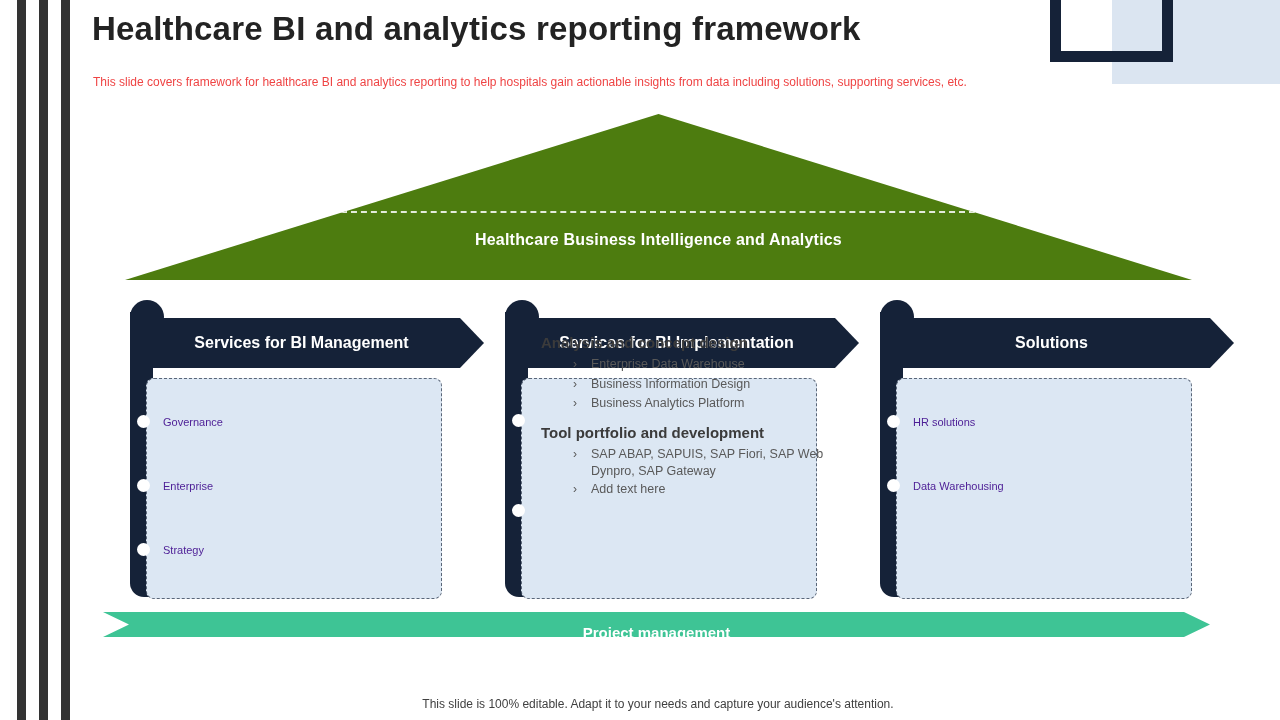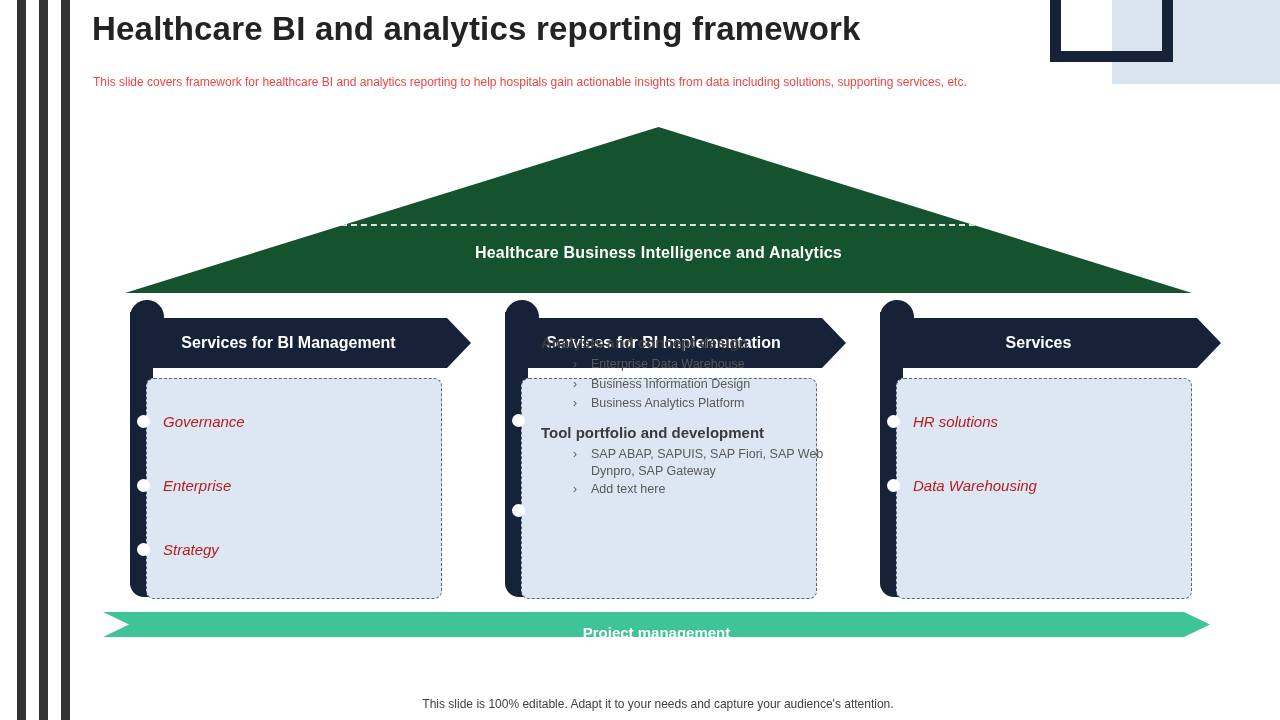--- a/index.html
+++ b/index.html
@@ -12,41 +12,41 @@
   .bar1{left:17px}.bar2{left:39px}.bar3{left:61px}
   
   .tr-rect{position:absolute;left:1112px;top:0;width:168px;height:84px;background:#dbe5f1;}
   .tr-frame{position:absolute;left:1050px;top:-22px;width:101px;height:62px;
     border:11px solid #152238;background:transparent;}
   
   .title{position:absolute;left:92px;top:10px;width:960px;font-size:33px;font-weight:600;
     color:#232323;letter-spacing:.2px;}
   .subtitle{position:absolute;left:93px;top:75px;width:900px;font-size:12px;color:#ef4444;}
   
-  .roof{position:absolute;left:125px;top:127px;width:1067px;height:166px;background:#14532d;
+  .roof{position:absolute;left:125px;top:114px;width:1067px;height:166px;background:#4d7c0f;
     -webkit-clip-path:polygon(50% 0,100% 100%,0 100%);clip-path:polygon(50% 0,100% 100%,0 100%);}
   .roof-dash{position:absolute;left:216px;top:97px;width:634px;height:0;
     border-top:2px dashed rgba(255,255,255,.85);}
   .roof-label{position:absolute;left:0;top:117px;width:100%;text-align:center;
     color:#ffffff;font-size:16px;font-weight:700;letter-spacing:.2px;}
   
   .col{position:absolute;top:300px;width:322px;height:300px;}
   .cap{position:absolute;left:0;top:0;width:34px;height:34px;border-radius:50%;background:#152238;}
   .spine{position:absolute;left:0;top:12px;width:23px;height:285px;background:#152238;
     border-radius:0 0 0 14px;}
   .hdr{position:absolute;left:0;top:18px;width:317px;height:50px;background:#152238;
     -webkit-clip-path:polygon(0 0,calc(100% - 24px) 0,100% 50%,calc(100% - 24px) 100%,0 100%);
     clip-path:polygon(0 0,calc(100% - 24px) 0,100% 50%,calc(100% - 24px) 100%,0 100%);
     color:#fff;font-size:16px;font-weight:700;line-height:50px;text-align:center;
-    padding-right:24px;box-sizing:content-box;}
+    padding-right:24px;box-sizing:content-box;padding-left:13px;}
   .hdr span{display:inline-block;width:293px;text-align:center;}
   .cbox{position:absolute;left:16px;top:78px;width:294px;height:219px;background:#dce7f3;
     border:1px dashed #5a6678;border-radius:8px;}
   .dot{position:absolute;left:7px;width:13px;height:13px;border-radius:50%;background:#ffffff;}
-  .item{position:absolute;left:33px;height:20px;line-height:20px;font-size:15px;color:#b91c1c;font-style:italic;}
+  .item{position:absolute;left:33px;height:20px;line-height:20px;font-size:11px;color:#4c1d95;}
   .grp-h{position:absolute;left:36px;height:20px;line-height:20px;font-size:15px;
     font-weight:700;color:#3b3b3b;}
   .sub{position:absolute;left:44px;font-size:12.5px;line-height:17px;color:#595959;width:250px;margin-left:24px;}
   .chev{display:inline-block;width:18px;color:#595959;font-size:12px;}
   
   .banner{position:absolute;left:103px;top:612px;width:1107px;height:25px;background:#3ec495;
     -webkit-clip-path:polygon(0 0,calc(100% - 26px) 0,100% 50%,calc(100% - 26px) 100%,0 100%,26px 50%);
     clip-path:polygon(0 0,calc(100% - 26px) 0,100% 50%,calc(100% - 26px) 100%,0 100%,26px 50%);
     color:#fff;font-size:15px;font-weight:700;line-height:41px;text-align:center;}
   .footer{position:absolute;left:36px;top:697px;width:1244px;text-align:center;
@@ -103,21 +103,21 @@
         <span class="chev" style="flex:0 0 18px">›</span>
         <span style="flex:1">SAP ABAP, SAPUIS, SAP Fiori, SAP Web Dynpro, SAP Gateway</span>
       </div>
     <div class="sub" style="top:181px"><span class="chev">›</span><span>Add text here</span></div>
   </div>
 
   <div class="col" style="left:880px">
     <div class="cap"></div>
     <div class="spine"></div>
     <div class="cbox"></div>
-    <div class="hdr"><span>Services</span></div>
+    <div class="hdr"><span>Solutions</span></div>
     <div class="dot" style="top:115px"></div>
     <div class="dot" style="top:179px"></div>
     <div class="item" style="top:112px">HR solutions</div>
     <div class="item" style="top:176px">Data Warehousing</div>
   </div>
 
   <div class="banner">
     <span>Project management</span>
   </div>
 

